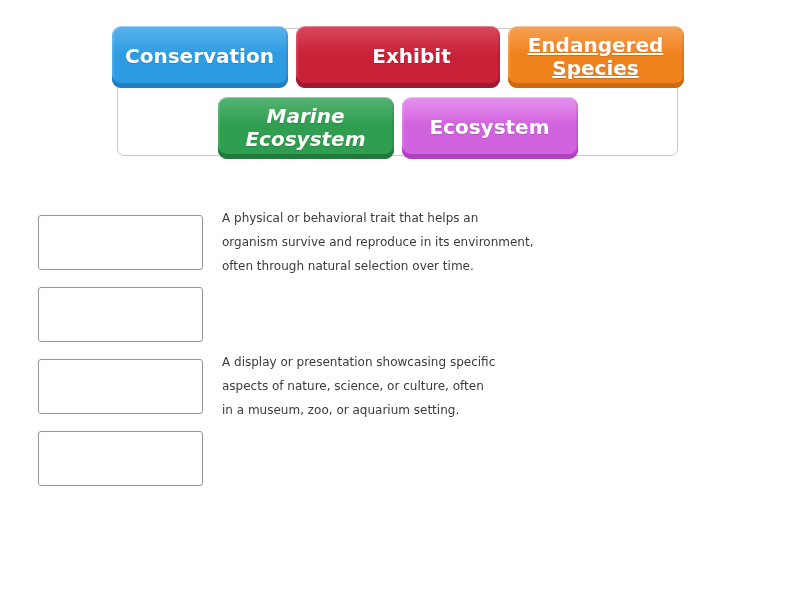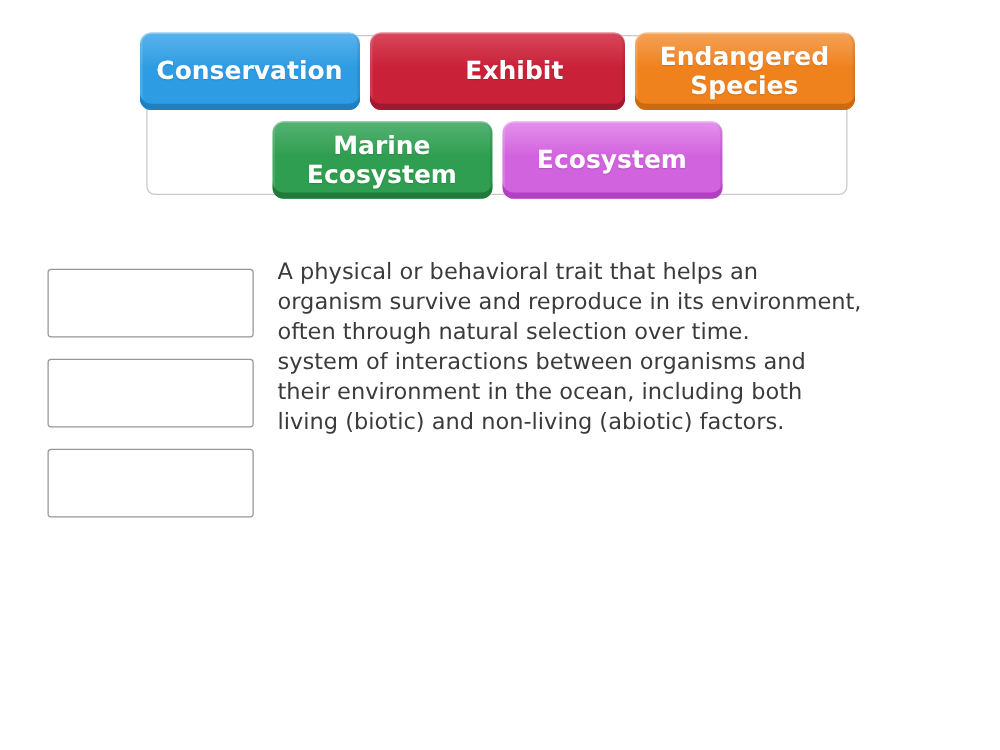--- a/index.html
+++ b/index.html
@@ -56,24 +56,26 @@
     box-shadow: inset 0 -5px 0 #1e7fc2, inset 0 1px 0 rgba(255,255,255,.4), inset 2px 0 0 rgba(255,255,255,.15), inset -2px 0 0 rgba(0,0,0,.08);
   }
   .tile-exhibit {
     background: linear-gradient(180deg, #d9475c 0%, #c92138 45%);
     box-shadow: inset 0 -5px 0 #a11930, inset 0 1px 0 rgba(255,255,255,.35), inset 2px 0 0 rgba(255,255,255,.12), inset -2px 0 0 rgba(0,0,0,.08);
     padding-left: 28px;
   }
   .tile-endangered {
     background: linear-gradient(180deg, #f5a257 0%, #f0821e 45%);
     box-shadow: inset 0 -5px 0 #cd6a10, inset 0 1px 0 rgba(255,255,255,.4), inset 2px 0 0 rgba(255,255,255,.15), inset -2px 0 0 rgba(0,0,0,.08);
+    text-decoration: underline;
   }
   .tile-marine {
     background: linear-gradient(180deg, #55b373 0%, #2f9e50 45%);
     box-shadow: inset 0 -5px 0 #217a3b, inset 0 1px 0 rgba(255,255,255,.35), inset 2px 0 0 rgba(255,255,255,.12), inset -2px 0 0 rgba(0,0,0,.08);
+    font-style: italic;
   }
   .tile-adaptation {
     background: linear-gradient(180deg, #e492ee 0%, #d263de 45%);
     box-shadow: inset 0 -5px 0 #b041c0, inset 0 1px 0 rgba(255,255,255,.4), inset 2px 0 0 rgba(255,255,255,.15), inset -2px 0 0 rgba(0,0,0,.08);
   }
 
   
   .matches {
     position: absolute;
     left: 38px;
@@ -89,21 +91,21 @@
     flex: none;
     width: 163px;
     height: 53px;
     background: #ffffff;
     border: 1px solid #969696;
     border-radius: 3px;
     box-sizing: content-box;
   }
   .definition {
     margin-left: 19px;
-    font-size: 18px;
+    font-size: 12px;
     line-height: 24px;
     color: #3b3b3b;
     white-space: pre-line;
   }
 </style>
 </head>
 <body>
 
 <div class="panel">
   <div class="tile-row">
@@ -121,20 +123,23 @@
 
 <div class="matches">
   <div class="match-row">
     <div class="drop-box"></div>
     <div class="definition">A physical or behavioral trait that helps an
 organism survive and reproduce in its environment,
 often through natural selection over time.</div>
   </div>
   <div class="match-row">
     <div class="drop-box"></div>
-    <div class="definition">system of interactions between organisms and
-their environment in the ocean, including both
-living (biotic) and non-living (abiotic) factors.</div>
+  </div>
+  <div class="match-row">
+    <div class="drop-box"></div>
+    <div class="definition">A display or presentation showcasing specific
+aspects of nature, science, or culture, often
+in a museum, zoo, or aquarium setting.</div>
   </div>
   <div class="match-row">
     <div class="drop-box"></div>
   </div>
 </div>
 
 </body></html>

